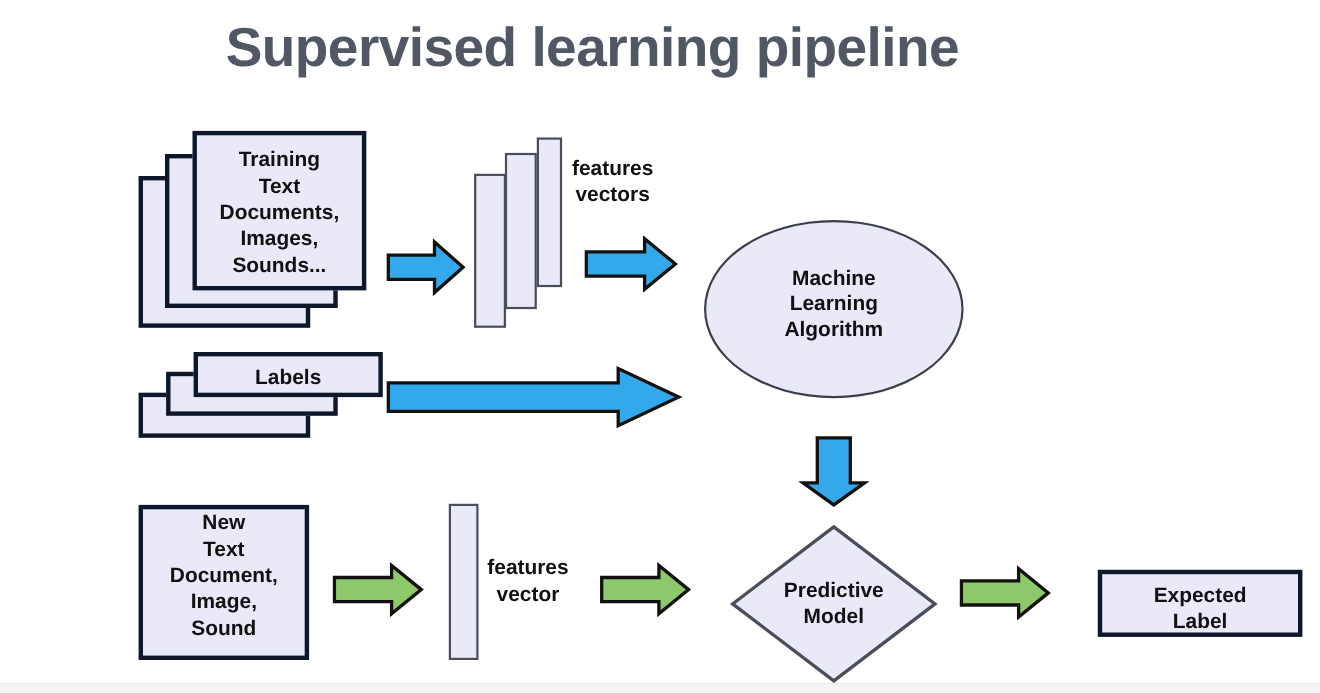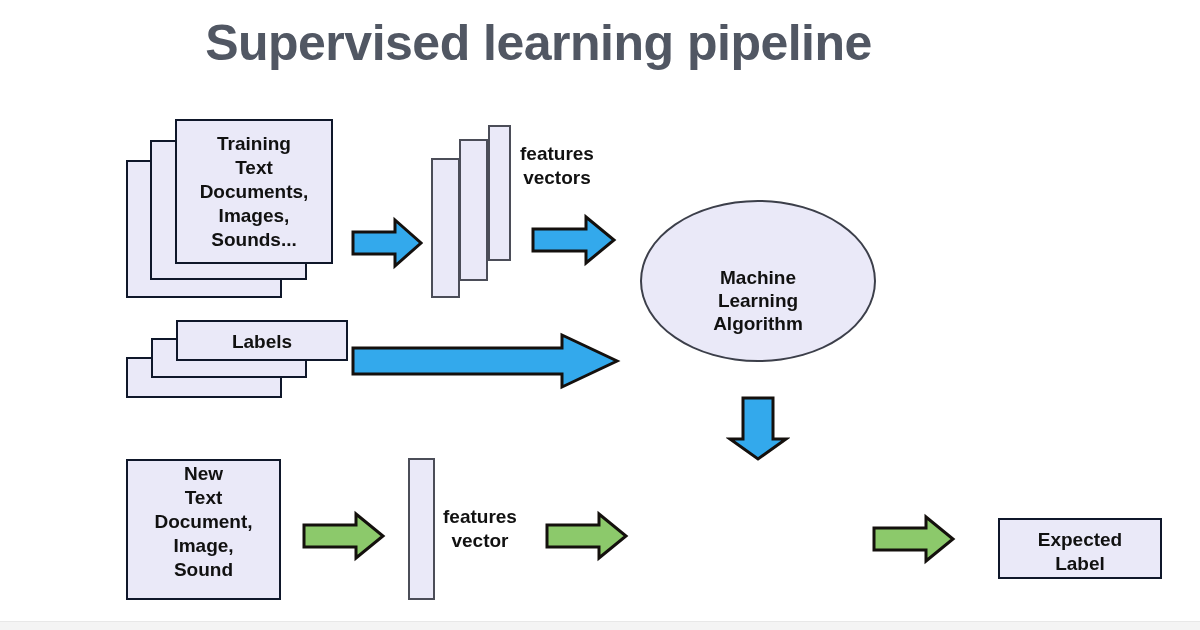--- a/index.html
+++ b/index.html
@@ -36,21 +36,21 @@
     font-weight: bold;
     color: #515763;
     letter-spacing: -0.5px;
     white-space: nowrap;
   }
 
   
   .card {
     position: absolute;
     background: #eae9f8;
-    border: 2px solid #0f172a;
+    border: 4px solid #0f172a;
     box-sizing: border-box;
     padding-left: 26px;
   }
   .card.plain {
     background: #eae9f8;
   }
   .card-text {
     position: absolute;
     left: 0;
     width: 100%;
@@ -147,21 +147,21 @@
   <div class="label-free" style="left:520px; top:142px;">features
 vectors</div>
 
   <div class="arrow" style="left:531px; top:212px;">
     <svg width="86" height="56" viewBox="0 0 86 56">
       <polygon points="2,17 55,17 55,5 83,28 55,51 55,39 2,39" fill="#33a9ec" stroke="#14100d" stroke-width="3" stroke-linejoin="miter"></polygon>
     </svg>
   </div>
 
   <div class="ellipse" style="left:640px; top:200px; width:236px; height:162px;">
-    <div class="ellipse-text" style="top:64px;">Machine
+    <div class="ellipse-text" style="top:40px;">Machine
 Learning
 Algorithm</div>
   </div>
 
   <div>
     <div class="card plain" style="left:126px; top:357px; width:156px; height:41px;"></div>
     <div class="card plain" style="left:151px; top:338px; width:156px; height:40px;"></div>
     <div class="card" style="left:176px; top:320px; width:172px; height:41px;">
       <div class="card-text" style="top:8px;">Labels</div>
     </div>
@@ -197,27 +197,34 @@
 
   <div class="label-free" style="left:443px; top:505px;">features
 vector</div>
 
   <div class="arrow" style="left:545px; top:510px;">
     <svg width="84" height="52" viewBox="0 0 84 52">
       <polygon points="2,15 54,15 54,4 81,26 54,48 54,37 2,37" fill="#8cc96b" stroke="#14100d" stroke-width="3" stroke-linejoin="miter"></polygon>
     </svg>
   </div>
 
+  <div class="diamond-wrap" style="left:663px; top:476px; width:190px; height:146px;">
+    <svg width="190" height="146" viewBox="0 0 190 146" style="position:absolute; left:0; top:0;">
+      <polygon points="95,3 187,73 95,143 3,73" fill="#eae9f8" stroke="#4b4d58" stroke-width="3" stroke-linejoin="miter"></polygon>
+    </svg>
+    <div class="diamond-text" style="top:50px;">Predictive
+Model</div>
+  </div>
 
   <div class="arrow" style="left:872px; top:513px;">
     <svg width="84" height="52" viewBox="0 0 84 52">
       <polygon points="2,15 54,15 54,4 81,26 54,48 54,37 2,37" fill="#8cc96b" stroke="#14100d" stroke-width="3" stroke-linejoin="miter"></polygon>
     </svg>
   </div>
 
-  <div class="card" style="left:998px; top:518px; width:164px; height:61px;">
+  <div class="card" style="left:998px; top:518px; width:186px; height:61px;">
     <div class="card-text" style="top:8px;">Expected
 Label</div>
   </div>
 
   <div id="bottom-strip"></div>
 
 </div>
 
 </body></html>

